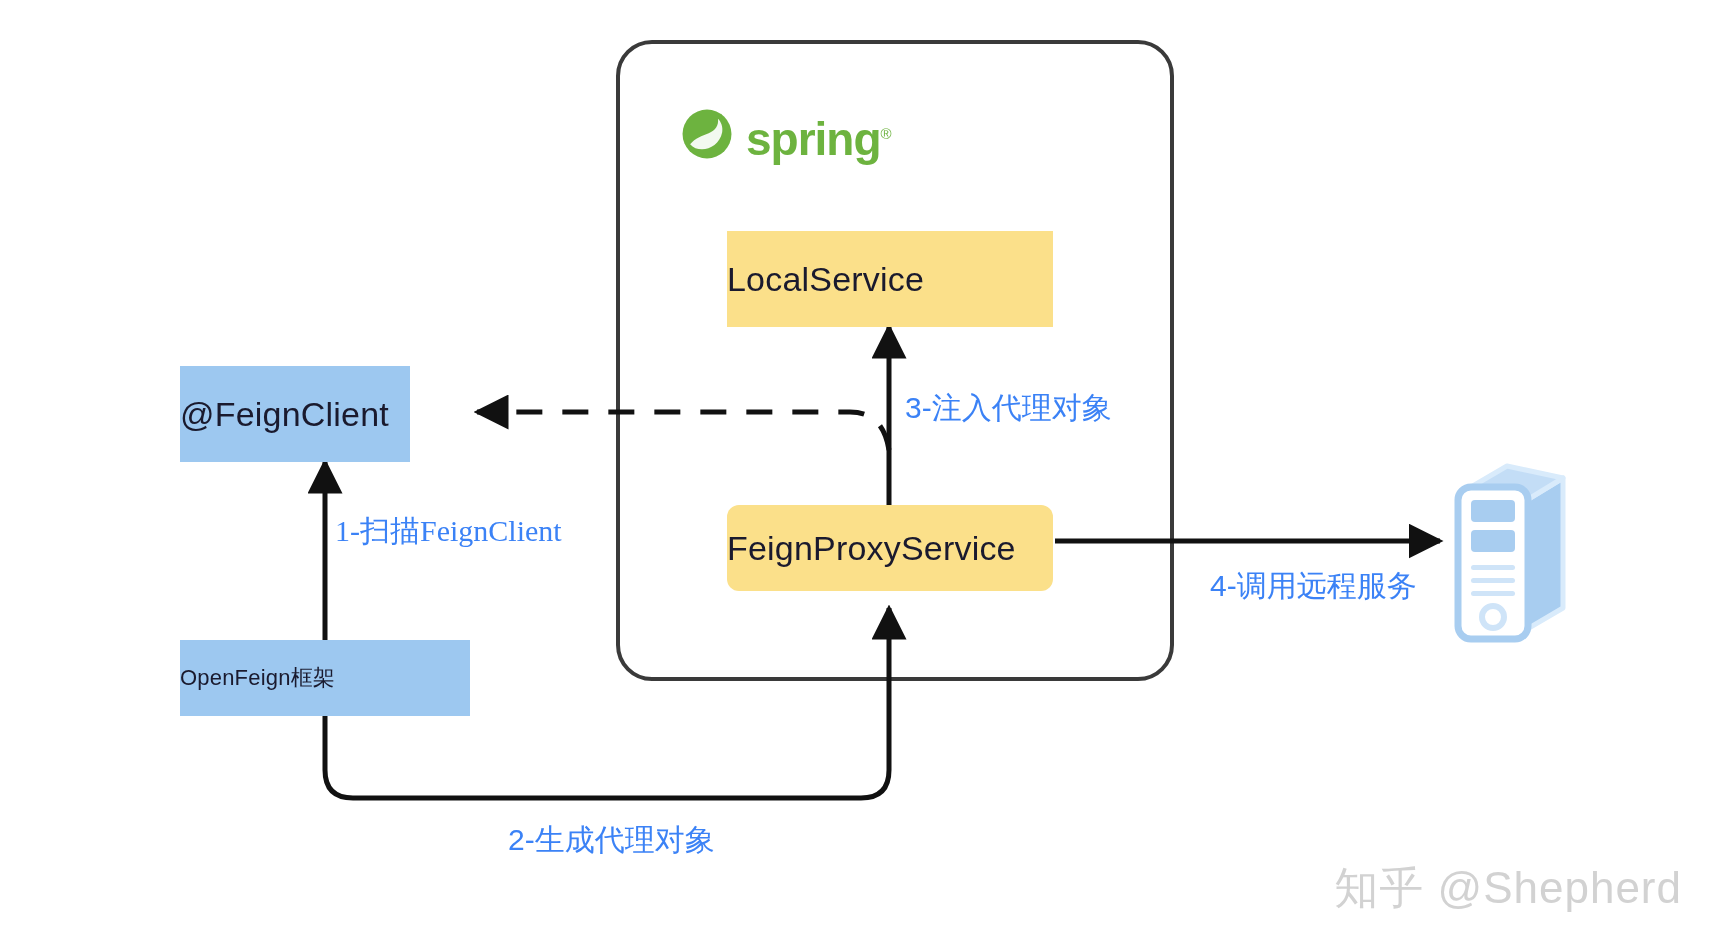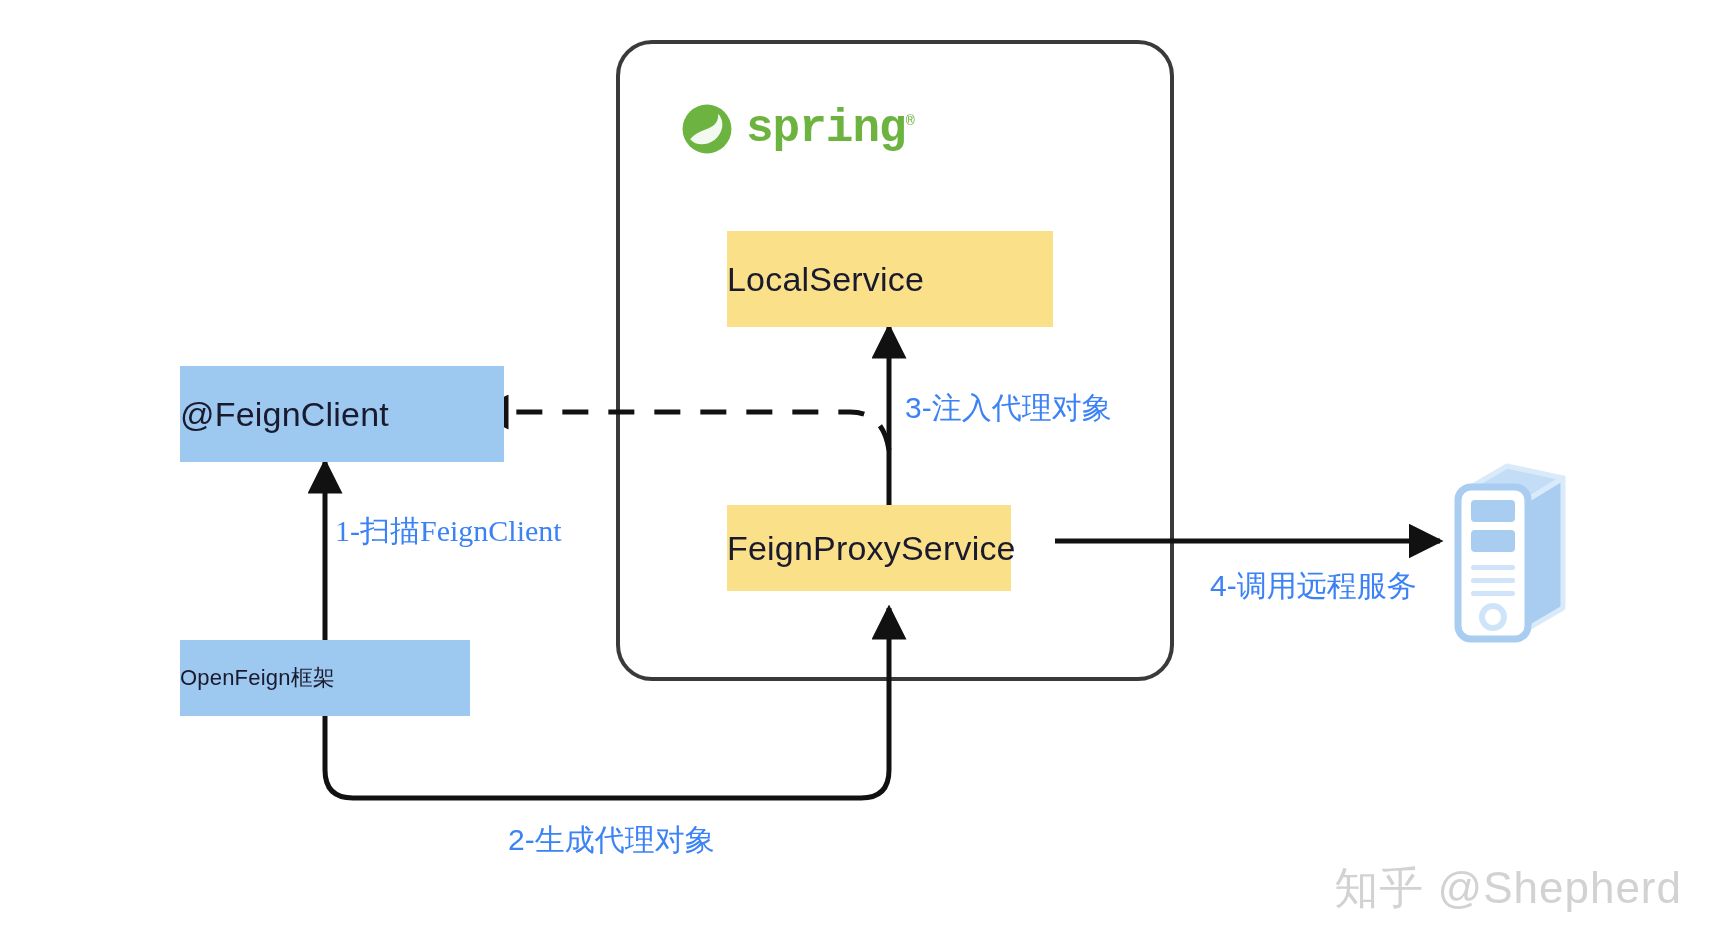--- a/index.html
+++ b/index.html
@@ -42,26 +42,27 @@
     white-space: nowrap;
     font-size: 30px;
   }
   #spring-logo {
     position: absolute;
     display: flex;
     align-items: center;
     gap: 12px;
   }
   #spring-wordmark {
-    font-family: Liberation Mono, monospace;
+    font-family: Liberation Sans, sans-serif;
     font-size: 46px;
     font-weight: 700;
     color: #6db33f;
     letter-spacing: -1px;
     position: relative;
+    margin-top: 10px;
   }
   #spring-tm {
     font-size: 15px;
     vertical-align: super;
     color: #6db33f;
     font-weight: 400;
   }
   #watermark {
     position: absolute;
     right: 30px;
@@ -119,33 +120,33 @@
 
 <div id="spring-logo" style="left:680px; top:102px;">
   <svg width="54" height="54" viewBox="0 0 64 64">
     <circle cx="32" cy="32" r="29" fill="#6db33f"></circle>
     <path d="M 12 44 C 22 56 46 50 50 30 C 51 24 49 18 45 14 C 46 22 42 28 34 31 C 26 34 18 37 12 44 Z" fill="#ffffff" opacity="0.92"></path>
     <path d="M 45 13 L 49 8 L 50 15 Z" fill="#6db33f"></path>
   </svg>
   <span id="spring-wordmark"><span>spring</span><span id="spring-tm">®</span></span>
 </div>
 
-<div class="node node-blue" style="left:180px; top:366px; width:324px; height:96px; font-size:34px;">
+<div class="node node-blue" style="left:180px; top:366px; width:230px; height:96px; font-size:34px;">
   <span>@FeignClient</span>
 </div>
 
 <div class="node node-blue" style="left:180px; top:640px; width:290px; height:76px; font-size:22px;">
   <span>OpenFeign框架</span>
 </div>
 
 <div class="node node-yellow" style="left:727px; top:231px; width:326px; height:96px; font-size:34px;">
   <span>LocalService</span>
 </div>
 
-<div class="node node-yellow" style="left:727px; top:505px; width:284px; height:86px; font-size:34px;">
+<div class="node node-yellow" style="left:727px; top:505px; width:326px; height:86px; font-size:34px;border-radius:12px;">
   <span>FeignProxyService</span>
 </div>
 
 <div class="lbl" style="left:335px; top:511px;font-family:Liberation Serif, serif;">1-扫描FeignClient</div>
 
 <div class="lbl" style="left:508px; top:820px;">2-生成代理对象</div>
 
 <div class="lbl" style="left:905px; top:388px;">3-注入代理对象</div>
 
 <div class="lbl" style="left:1210px; top:558px;margin-top:8px;">4-调用远程服务</div>

